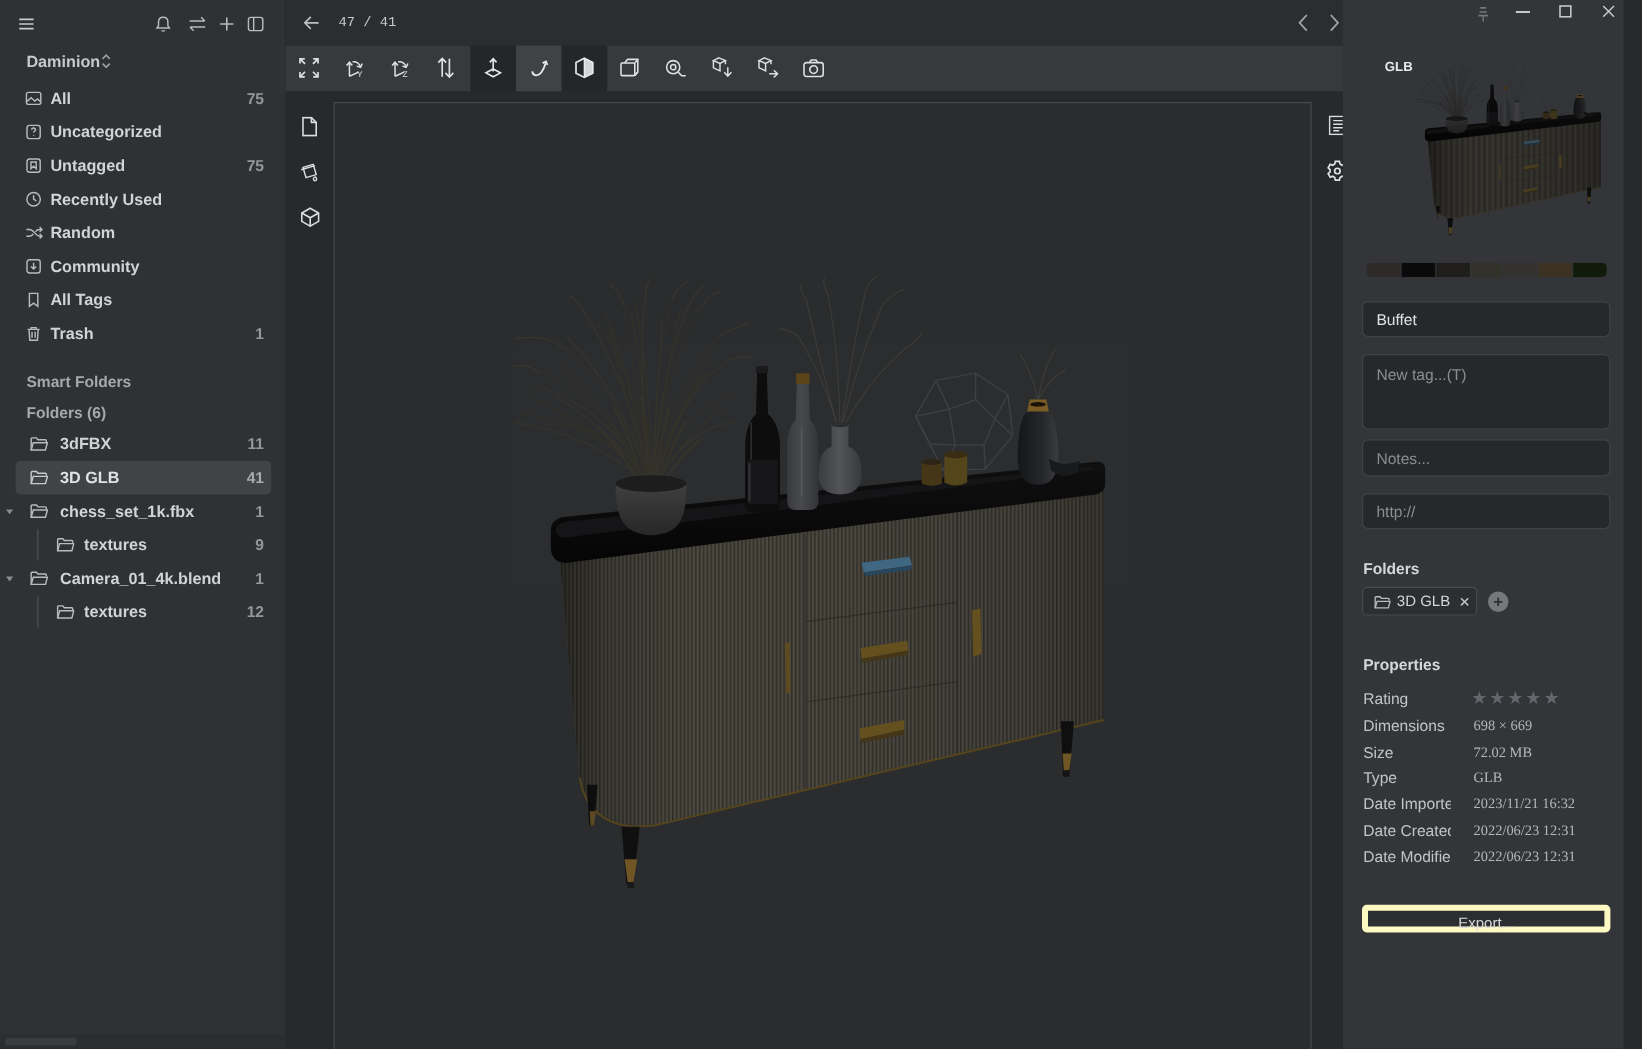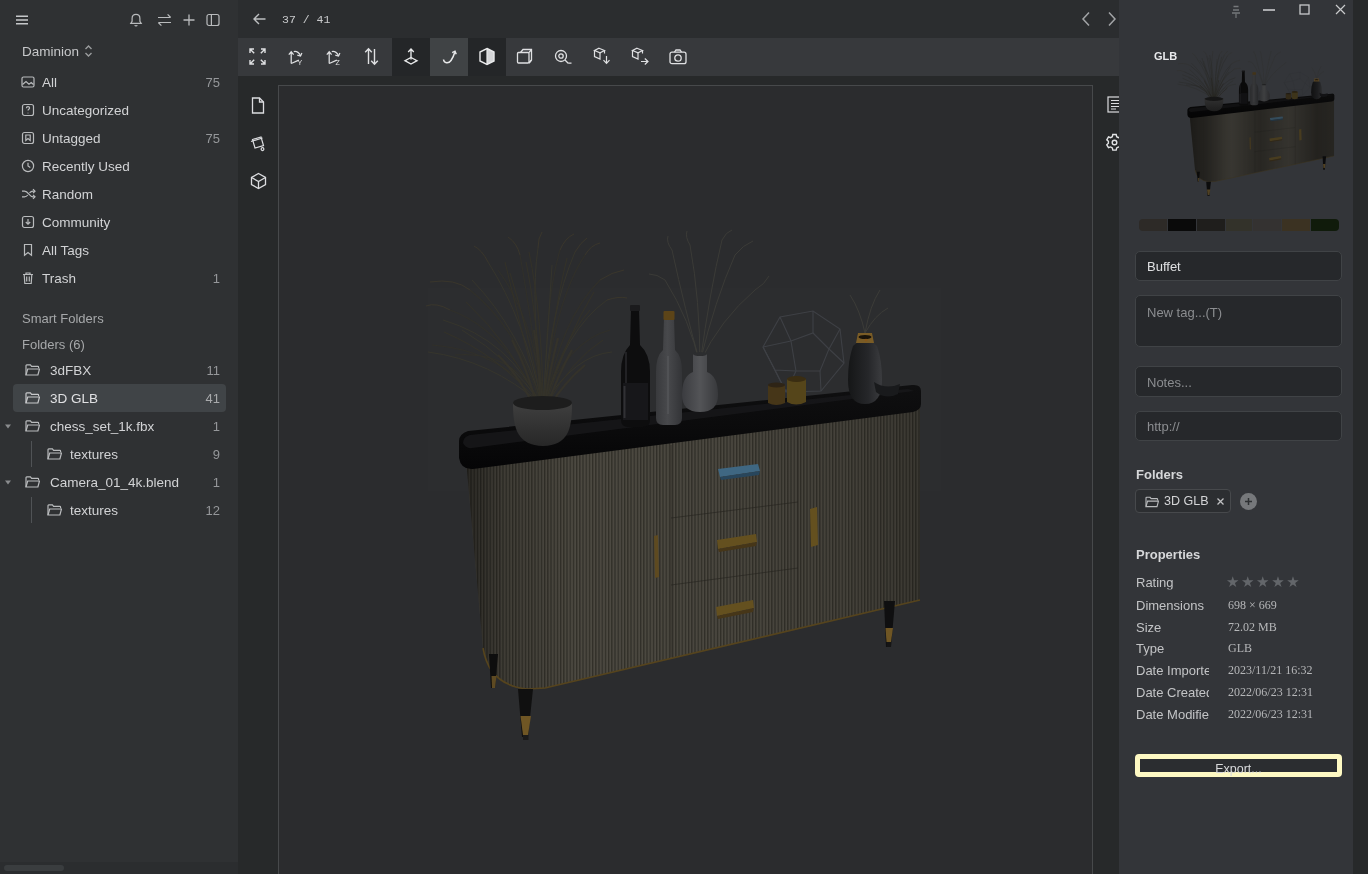--- a/index.html
+++ b/index.html
@@ -1,20 +1,20 @@
 <!DOCTYPE html>
 <html><head>
 <meta charset="utf-8">
 <style>
   * { margin:0; padding:0; box-sizing:border-box; }
   html,body { width:1368px; height:874px; overflow:hidden; background:#27292a;
     font-family:"Liberation Sans", sans-serif; }
   .abs { position:absolute; }
   
-  #sidebar { position:absolute; left:0; top:0; width:238px; height:874px; background:#2f3133; }
+  #sidebar { position:absolute; left:0; top:0; width:238px; height:874px; background:#2f3133;font-weight:bold; }
   .srow { position:absolute; left:0; width:238px; height:28px; color:#d2d3d5; font-size:13.5px; }
   .srow .txt { position:absolute; left:42px; top:50%; transform:translateY(-50%); white-space:nowrap; }
   .srow .cnt { position:absolute; right:18px; top:50%; transform:translateY(-50%); color:#95979a; font-size:13px; }
   .srow svg.ic { position:absolute; left:21px; top:50%; transform:translateY(-50%); }
   .seclab { position:absolute; left:22px; color:#a6a8aa; font-size:13px; transform:translateY(-50%); white-space:nowrap; }
   
   #center { position:absolute; left:238px; top:0; width:896px; height:874px; background:#27292a; }
   #cnav { position:absolute; left:0; top:0; width:896px; height:38px; background:#2b2d2f; }
   #ctools { position:absolute; left:0; top:38px; width:895px; height:38px; background:#37393c; }
   .tile { position:absolute; top:0; width:38px; height:38px; }
@@ -186,21 +186,21 @@
 
   <div class="abs" style="left:0;top:862px;width:238px;height:12px;background:#2b2d2f"></div>
   <div class="abs" style="left:4px;top:865px;width:60px;height:6px;background:#3a3d3f;border-radius:3px"></div>
 </div>
 
 <div id="center">
   <div id="cnav">
     <svg class="abs" style="left:14px;top:12px" width="15" height="14" viewBox="0 0 15 14" fill="none" stroke="#bdbfc1" stroke-width="1.4">
         <path d="M13.5 7H2M7 2 2 7l5 5"></path>
       </svg>
-    <div class="abs" style="left:44px;top:19px;transform:translateY(-50%);font-family:'Liberation Mono',monospace;font-size:11.5px;color:#c8c9cb">37 / 41</div>
+    <div class="abs" style="left:44px;top:19px;transform:translateY(-50%);font-family:'Liberation Mono',monospace;font-size:11.5px;color:#c8c9cb">47 / 41</div>
     <svg class="abs" style="left:843px;top:11px" width="10" height="16" viewBox="0 0 10 16" fill="none" stroke="#a2a4a6" stroke-width="1.5">
         <path d="M8 1.5 2 8l6 6.5"></path>
       </svg>
     <svg class="abs" style="left:869px;top:11px" width="10" height="16" viewBox="0 0 10 16" fill="none" stroke="#a2a4a6" stroke-width="1.5">
         <path d="M2 1.5 8 8l-6 6.5"></path>
       </svg>
   </div>
   <div id="ctools">
     <div class="tile" style="left:154px;background:#242628"></div>
     <div class="tile" style="left:192px;background:#404345"></div>
@@ -327,21 +327,21 @@
     <div style="width:28px;height:12px;background:#1f1e1c;margin-right:1px"></div>
     <div style="width:27px;height:12px;background:#33322a;margin-right:1px"></div>
     <div style="width:28px;height:12px;background:#343231;margin-right:1px"></div>
     <div style="width:28px;height:12px;background:#3b3222;margin-right:1px"></div>
     <div style="width:28px;height:12px;background:#101b0b"></div>
   </div>
 
   <div class="box" style="top:251px;height:30px">
       <span class="ph" style="top:50%;transform:translateY(-50%);color:#dfe0e2">Buffet</span>
     </div>
-  <div class="box" style="top:295px;height:52px">
+  <div class="box" style="top:295px;height:63px">
       <span class="ph" style="top:9px">New tag...(T)</span>
     </div>
   <div class="box" style="top:411px;height:30px">
       <span class="ph" style="top:50%;transform:translateY(-50%)">http://</span>
     </div>
   <div class="box" style="top:366px;height:31px">
       <span class="ph" style="top:50%;transform:translateY(-50%)">Notes...</span>
     </div>
 
   <div class="plabel" style="top:474px">Folders</div>

